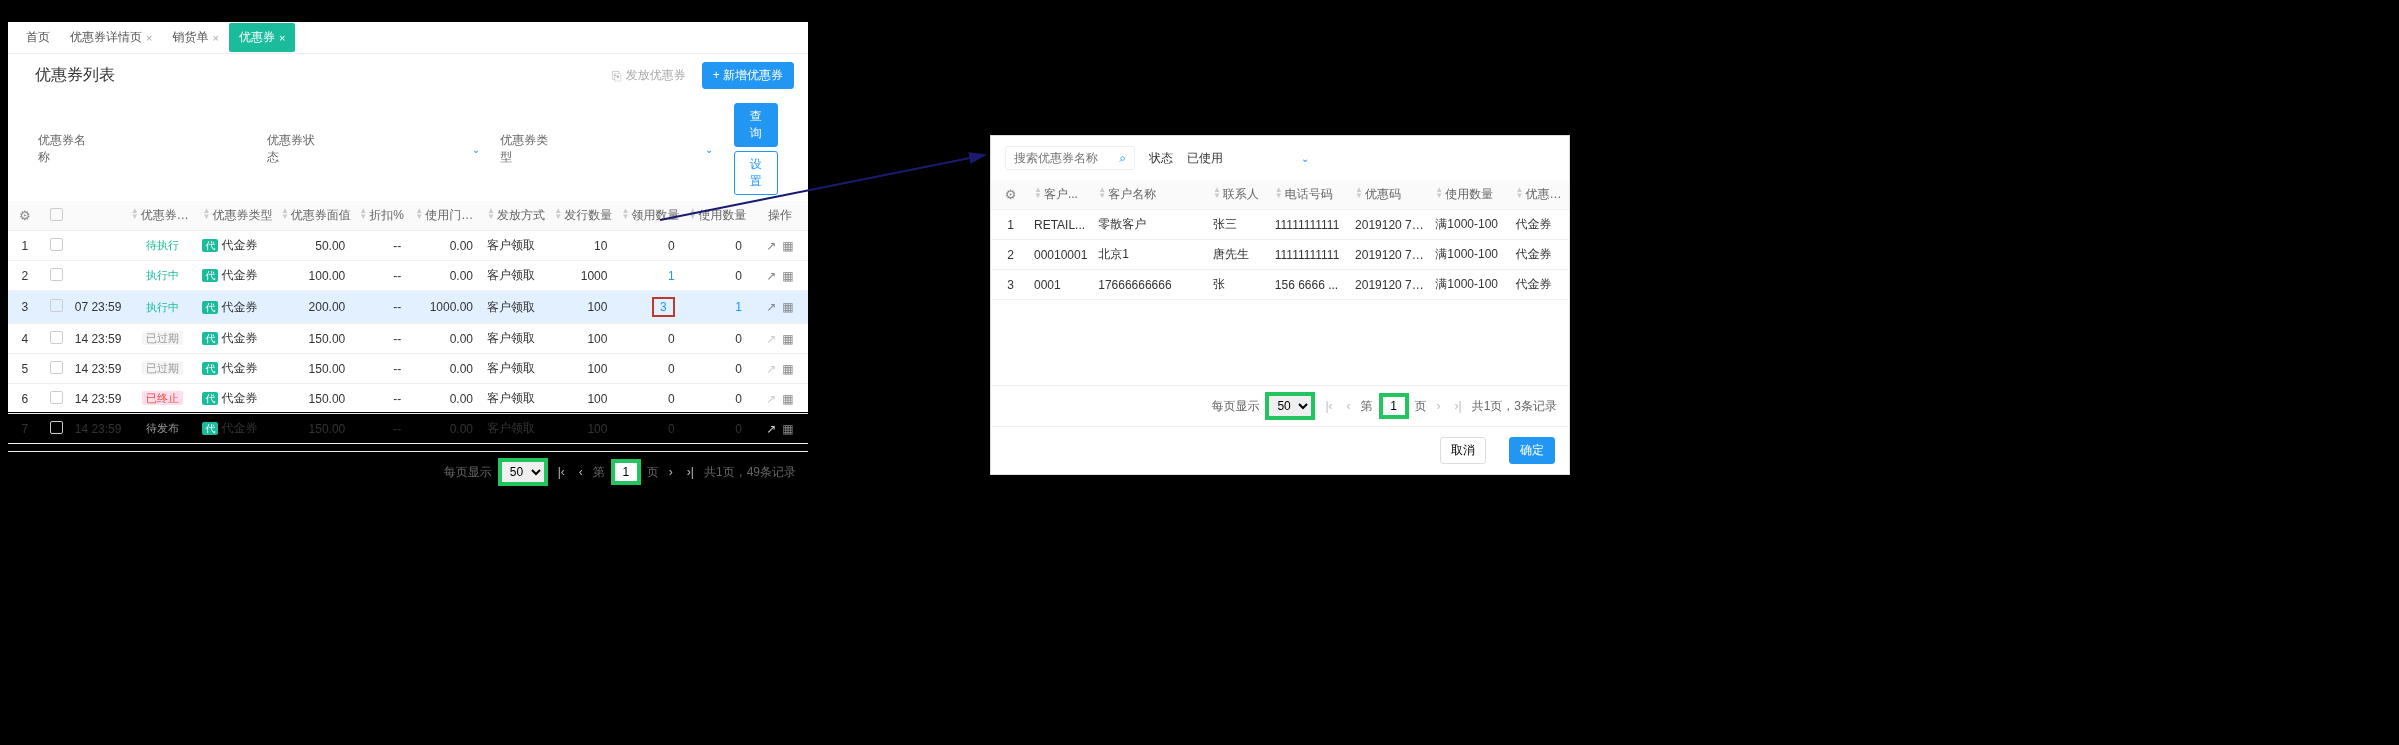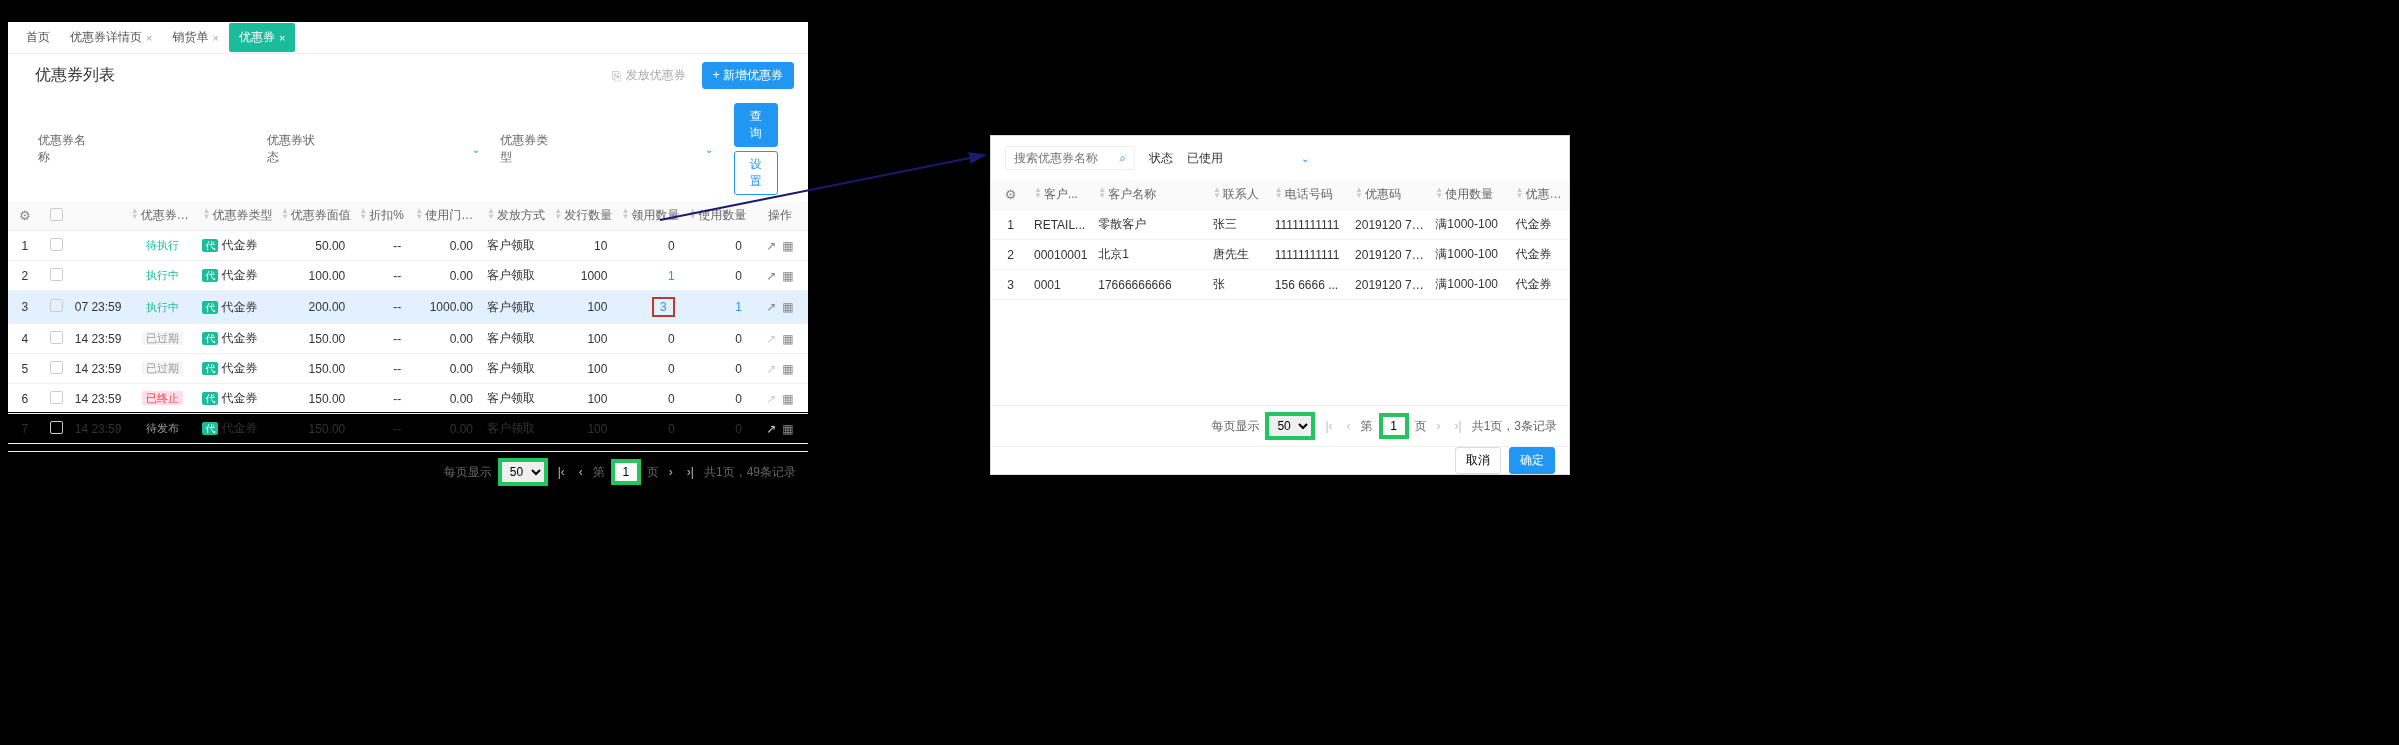--- a/index.html
+++ b/index.html
@@ -63,21 +63,21 @@
 .pag-btn { color: #bbb; padding: 0 4px; cursor: pointer; }
 
 
 .modal-header { display: flex; justify-content: space-between; padding: 10px 14px; border-bottom: 1px solid #eee; }
 .modal-title { font-size: 13px; font-weight: 500; }
 .modal-close { color: #999; cursor: pointer; font-size: 14px; }
 .modal-filters { display: flex; padding: 10px 14px; gap: 14px; align-items: center; }
 .search-box { border: 1px solid #eee; border-radius: 3px; padding: 4px 8px; display: flex; align-items: center; width: 130px; }
 .search-box input { border: none; outline: none; width: 100%; font-size: 12px; }
 .search-box .sicon { color: #2196f3; }
-.modal-footer { display: flex; justify-content: flex-end; padding: 0 14px; gap: 8px; border-top: 1px solid #eee; }
+.modal-footer { display: flex; justify-content: flex-end; padding: 10px 14px; gap: 23px; border-top: 1px solid #eee; }
 .modal-body { flex: 1; overflow: auto; }
 .right-panel { display: flex; flex-direction: column; }
 
 
 .arrow-svg { position: absolute; left: 655px; top: 145px; pointer-events: none; }
 </style>
 </head>
 <body>
 
 <div class="panel left-panel">

